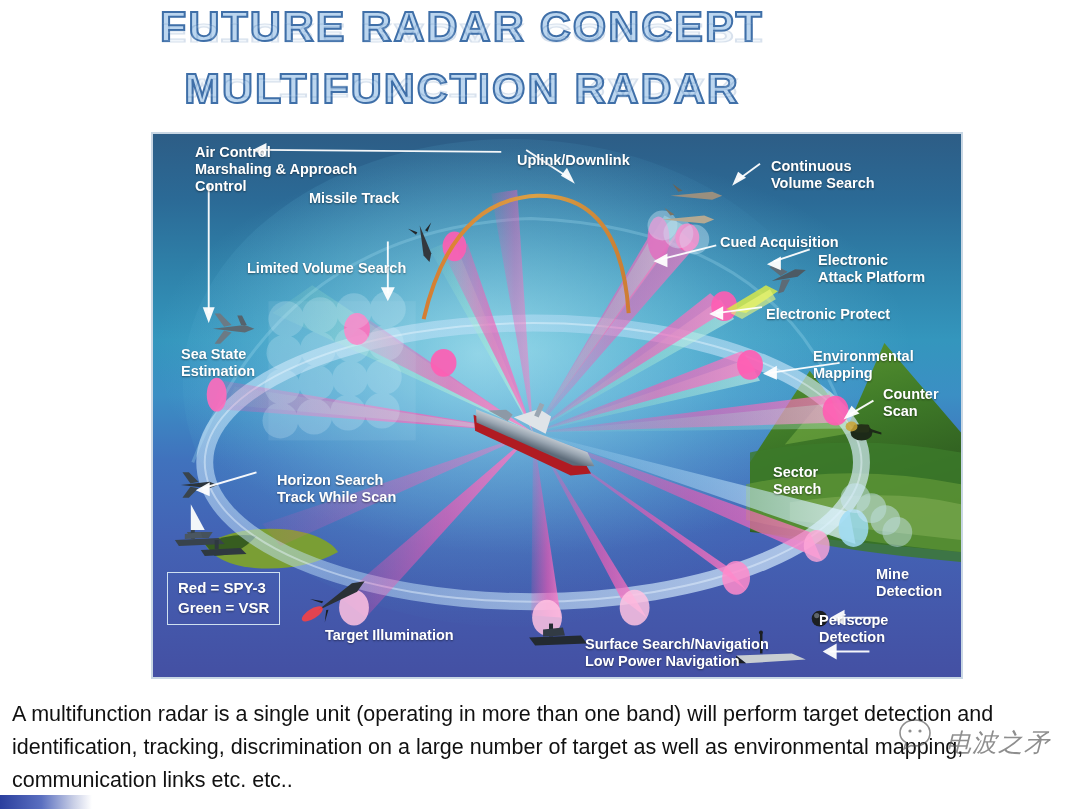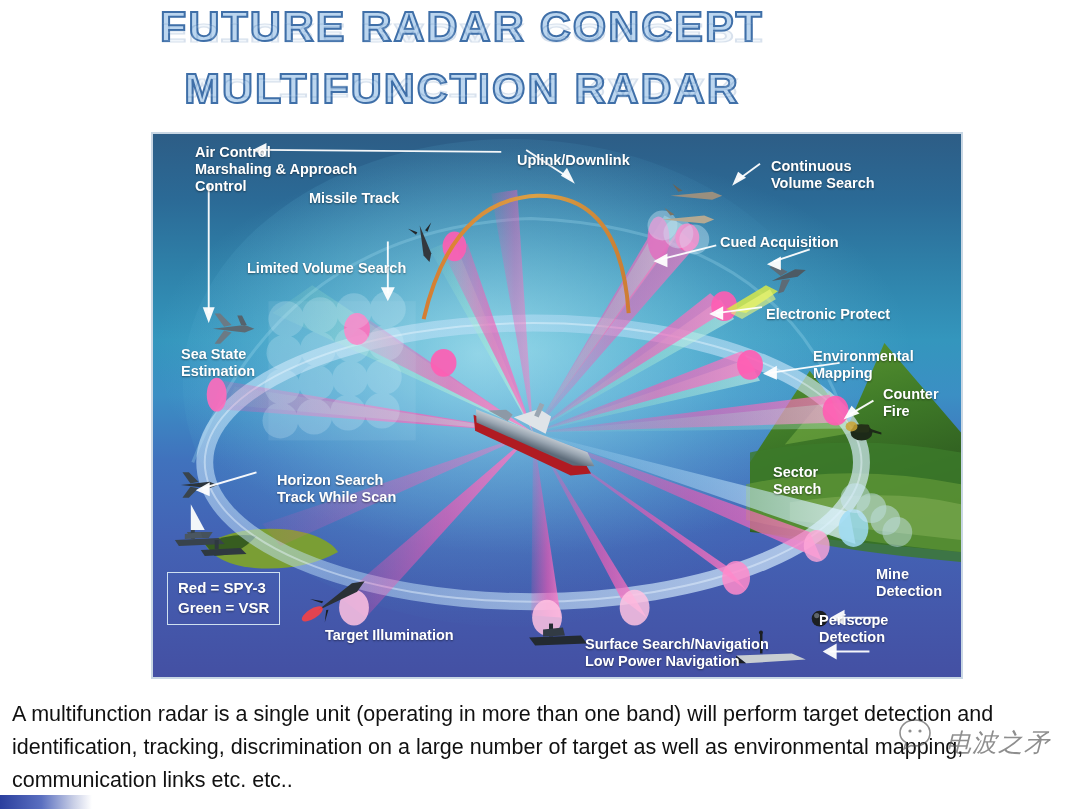--- a/index.html
+++ b/index.html
@@ -435,28 +435,30 @@
   </svg>
 
   <div class="lbl" style="left:34px;  top:10px;margin-left:8px;">Air Control
 Marshaling &amp; Approach
 Control</div>
   <div class="lbl" style="left:156px; top:56px;">Missile Track</div>
   <div class="lbl" style="left:364px; top:18px;">Uplink/Downlink</div>
   <div class="lbl" style="left:618px; top:24px;">Continuous
 Volume Search</div>
   <div class="lbl" style="left:567px; top:100px;">Cued Acquisition</div>
+  <div class="lbl" style="left:665px; top:118px;">Electronic
+Attack Platform</div>
   <div class="lbl" style="left:600px; top:172px;margin-left:13px;">Electronic Protect</div>
   <div class="lbl" style="left:94px;  top:126px;">Limited Volume Search</div>
   <div class="lbl" style="left:28px;  top:212px;">Sea State
 Estimation</div>
   <div class="lbl" style="left:660px; top:214px;">Environmental
 Mapping</div>
   <div class="lbl" style="left:730px; top:252px;">Counter
-Fire</div>
+Scan</div>
   <div class="lbl" style="left:620px; top:330px;">Sector
 Search</div>
   <div class="lbl" style="left:124px; top:338px;">Horizon Search
 Track While Scan</div>
   <div class="lbl" style="left:172px; top:493px;">Target Illumination</div>
   <div class="lbl" style="left:432px; top:502px;">Surface Search/Navigation
 Low Power Navigation</div>
   <div class="lbl" style="left:723px; top:432px;">Mine
 Detection</div>
   <div class="lbl" style="left:666px; top:478px;">Periscope

